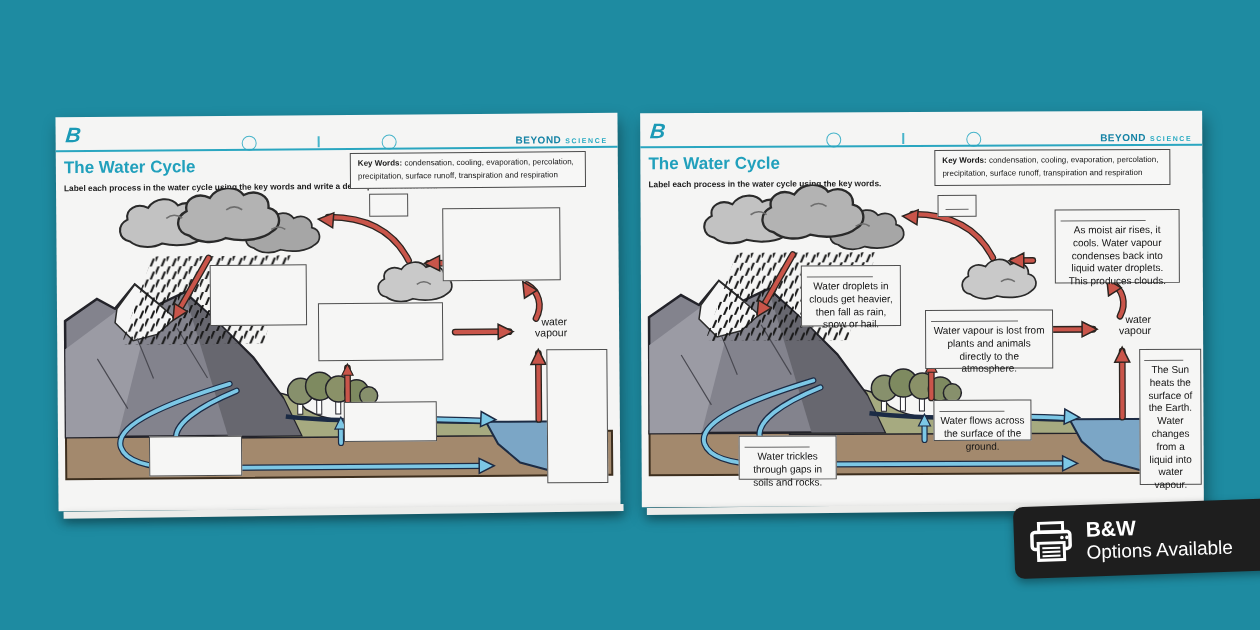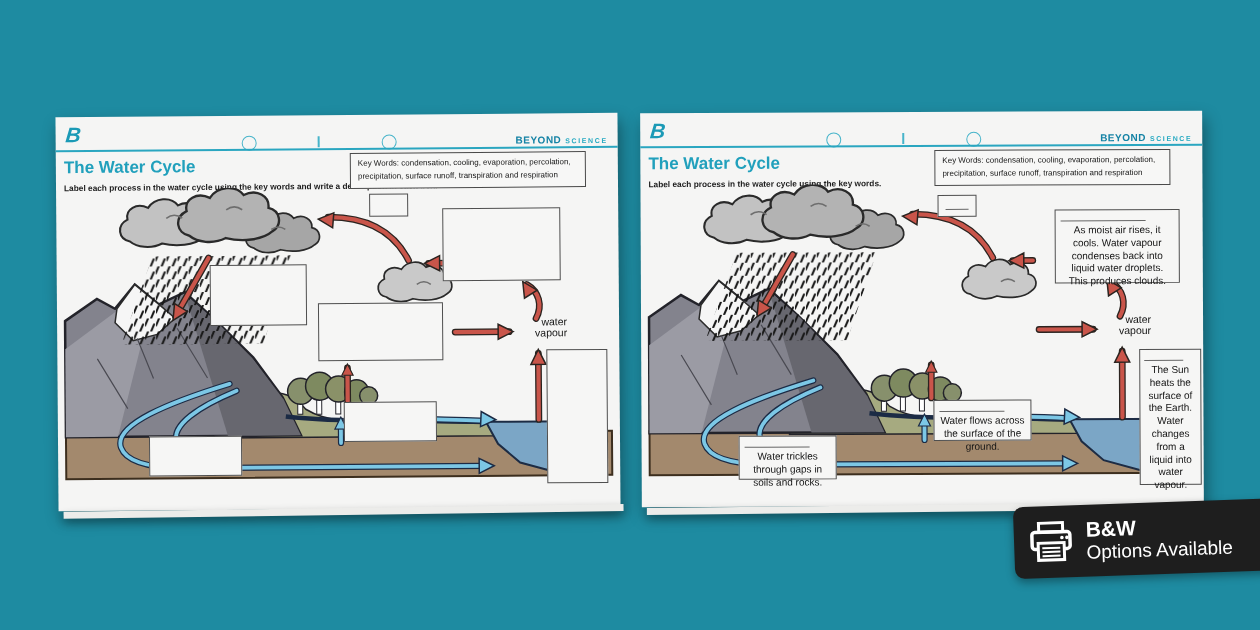--- a/index.html
+++ b/index.html
@@ -31,21 +31,21 @@
   .brand .b1{font-weight:bold;font-size:10px;color:#1583a5;letter-spacing:.5px;}
   .brand .b2{font-weight:bold;font-size:7px;color:#27aac2;letter-spacing:1.6px;margin-left:4px;}
   .hrule{position:absolute;left:0;right:0;top:33px;height:2px;background:#2aa6c0;}
   .stitle{position:absolute;left:8px;top:41px;font-size:17px;font-weight:bold;color:#21a0bc;}
   .ssub{position:absolute;left:8px;top:66px;font-size:8.3px;font-weight:bold;color:#1c1c1c;}
   .kwbox{
     position:absolute;left:294px;top:38px;width:236px;box-sizing:border-box;
     border:1.3px solid #4a4a4a;background:#f7f7f6;padding:4px 7px;
     font-size:8px;line-height:1.6;color:#161616;
   }
-  .kwl{font-weight:normal;}
+  .kwl{font-weight:bold;}
   .illus{position:absolute;left:0;top:72px;width:562px;height:322px;}
   .wvlabel{
     position:absolute;left:450px;top:203px;width:60px;text-align:right;
     font-size:10.5px;line-height:11px;color:#141414;
   }
   .wbox{
     position:absolute;box-sizing:border-box;border:1.3px solid #4f4f4f;background:#f6f6f5;
   }
   .ansbox{padding:3px 5px;font-size:10px;line-height:1.28;color:#141414;text-align:center;}
   .ansbox.narrow{padding:3px 4px;margin-left:8px;}
@@ -213,20 +213,28 @@
   <div class="wvlabel">
     <div>water</div>
     <div>vapour</div>
   </div>
   <div class="wbox" style="left:297px;top:83px;width:39px;height:22px">
     <div class="blank center"></div>
   </div>
   <div class="wbox ansbox" style="left:414px;top:98px;width:125px;height:74px">
     <div class="blank"></div>
     <div>As moist air rises, it cools. Water vapour condenses back into liquid water droplets. This produces clouds.</div>
+  </div>
+  <div class="wbox ansbox" style="left:160px;top:153px;width:100px;height:61px">
+    <div class="blank"></div>
+    <div>Water droplets in clouds get heavier, then fall as rain, snow or hail.</div>
+  </div>
+  <div class="wbox ansbox" style="left:284px;top:198px;width:128px;height:59px">
+    <div class="blank"></div>
+    <div>Water vapour is lost from plants and animals directly to the atmosphere.</div>
   </div>
   <div class="wbox ansbox narrow" style="left:490px;top:238px;width:62px;height:136px">
     <div class="blank"></div>
     <div>The Sun heats the surface of the Earth. Water changes from a liquid into water vapour.</div>
   </div>
   <div class="wbox ansbox" style="left:292px;top:288px;width:98px;height:41px">
     <div class="blank"></div>
     <div>Water flows across the surface of the ground.</div>
   </div>
   <div class="wbox ansbox" style="left:97px;top:323px;width:98px;height:44px">

